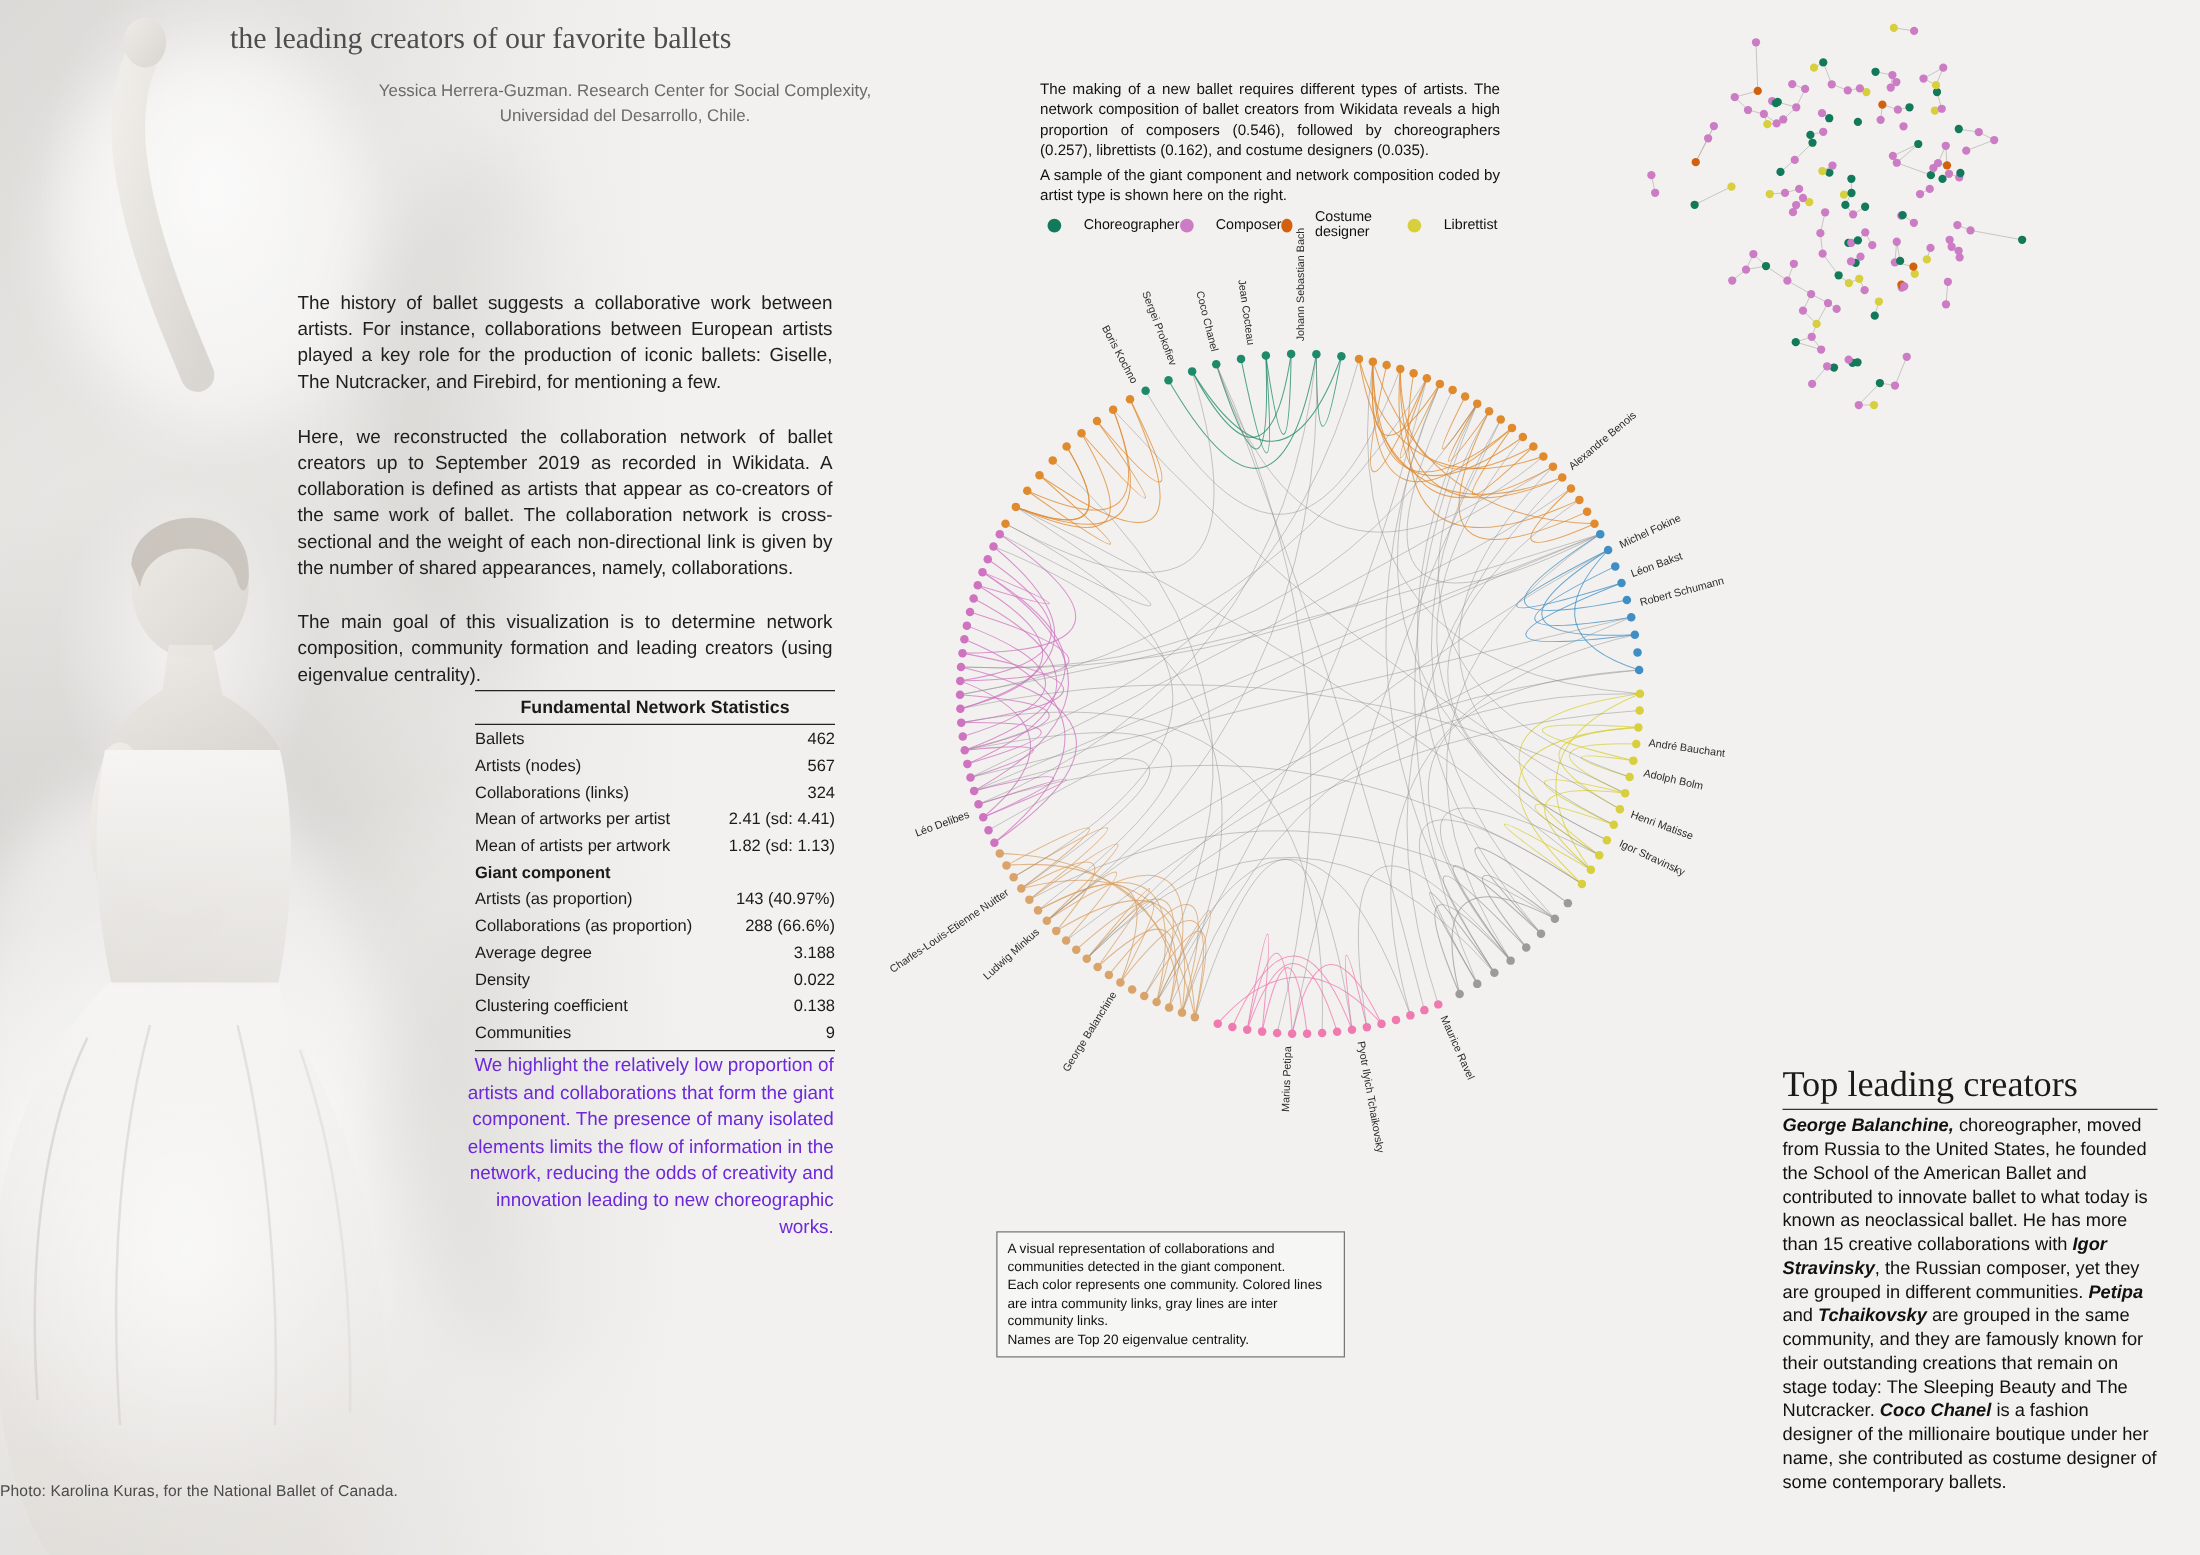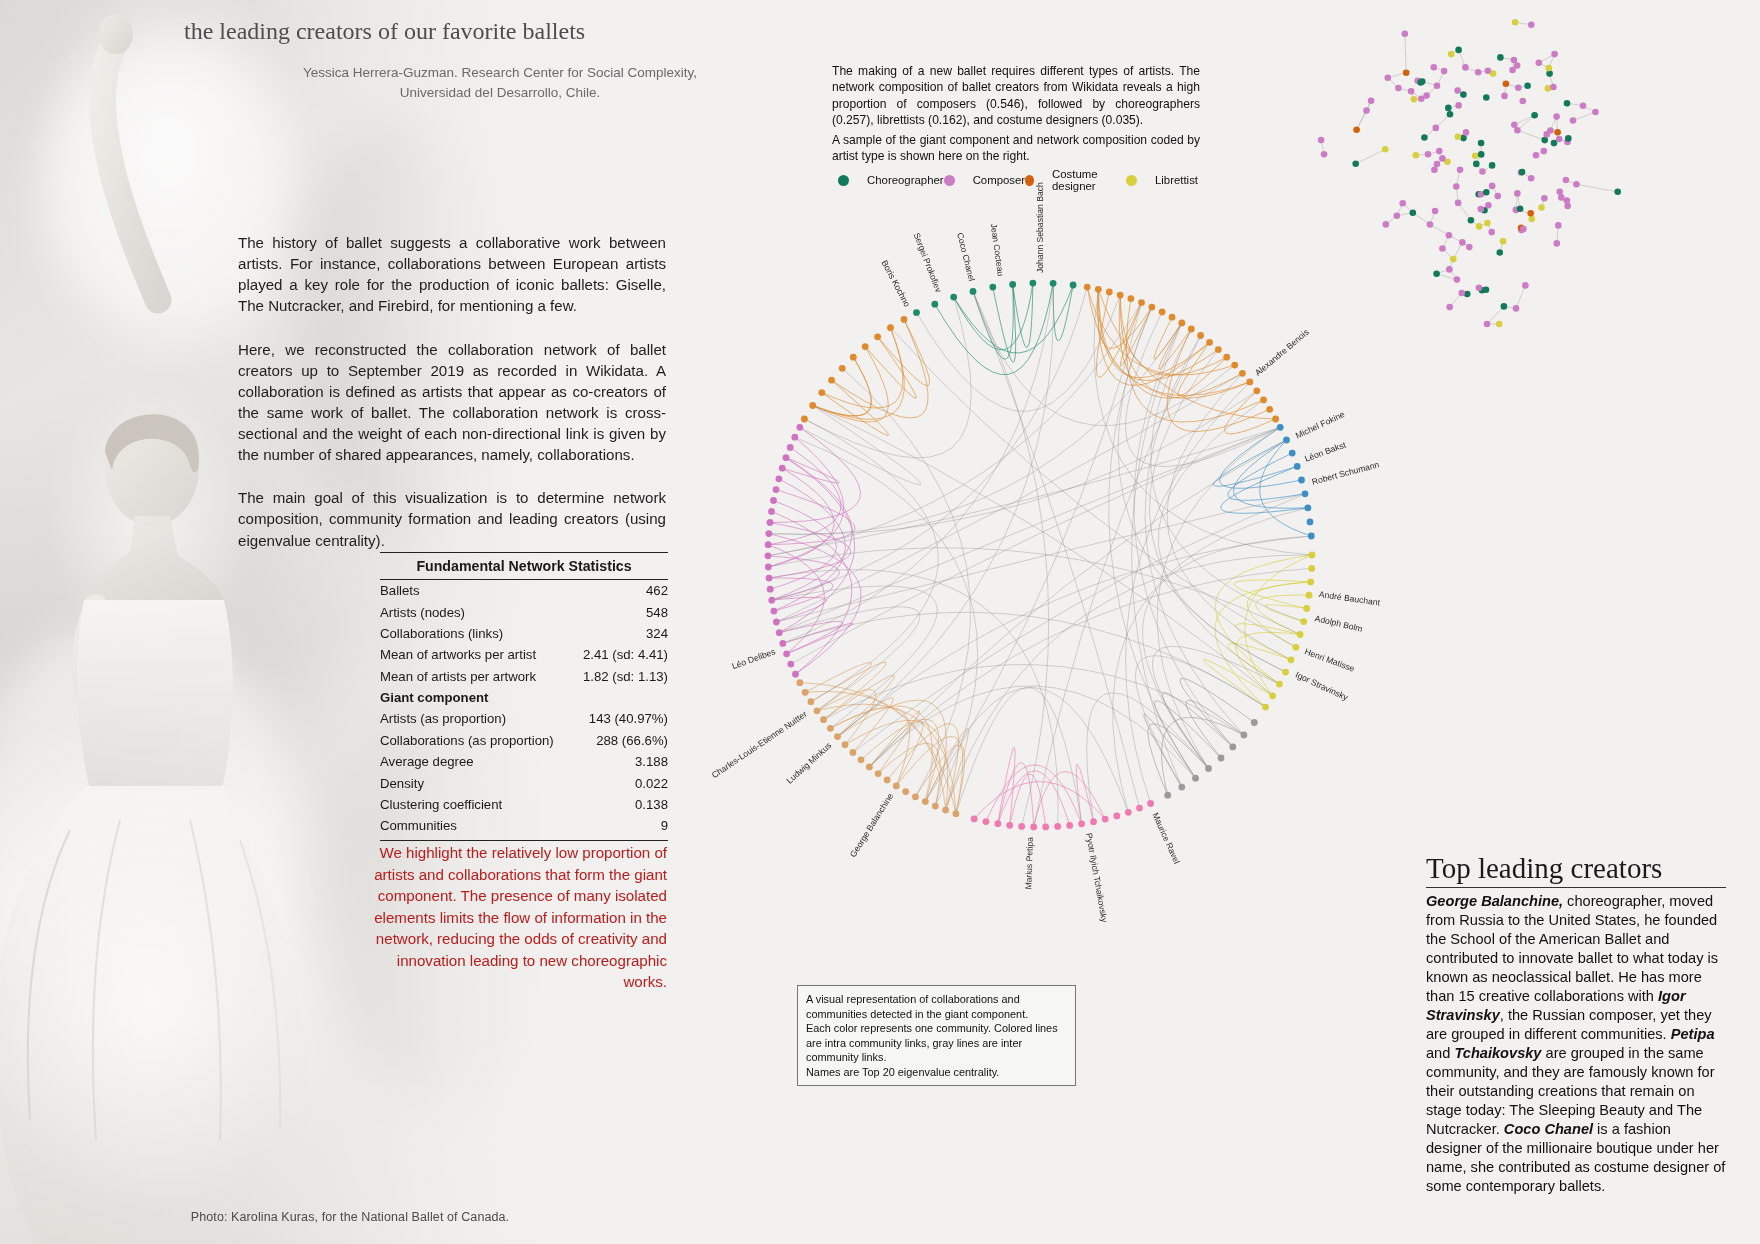--- a/index.html
+++ b/index.html
@@ -27,21 +27,21 @@
 
   
   #dancer{ position:absolute; left:0; top:0; width:560px; height:1244px; }
 
   #photo-fade{
     position:absolute; left:0; top:0; width:560px; height:1244px;
     background:linear-gradient(90deg, rgba(242,241,239,.10) 0%, rgba(242,241,239,.30) 45%, rgba(242,241,239,.86) 80%, rgba(242,241,239,1) 100%);
   }
 
   #photo-credit{
-    position:absolute; left:0; bottom:20px; width:700px; text-align:center;
+    position:absolute; left:0; bottom:44px; width:700px; 
     font-size:12.5px; color:#4b4b4b; letter-spacing:.1px;
   }
 
   
   #headline-block{ position:absolute; left:180px; top:18px; width:560px; }
   #main-title{
     font-family:"Liberation Serif", serif;
     font-size:73px; line-height:1.0; color:#4a4a4a; letter-spacing:-.5px;
     margin:0 0 6px 0; font-weight:400;
   }
@@ -71,21 +71,21 @@
   #stats-table td{ padding:3.2px 0; vertical-align:baseline; }
   #stats-table td.lbl{ text-align:left; }
   #stats-table td.val{ text-align:right; white-space:nowrap; }
   tr.sec td{ font-weight:bold; padding-top:5px; }
   td.indent{ padding-left:16px; }
   #stats-bottom-rule{ border-top:1.4px solid #222; margin-top:3px; }
 
   
   #highlight-note{
     position:absolute; left:363px; top:842px; width:304px;
-    font-size:15.1px; line-height:1.43; text-align:right; color:#b91c1c;
+    font-size:15.1px; line-height:1.43; text-align:right; color:#6d28d9;
   }
 
   
   #intro-right{
     position:absolute; left:832px; top:63px; width:368px;
     font-size:12.1px; line-height:1.36; text-align:justify; color:#111;
   }
   #intro-right p{ margin:0; }
   #intro-right p + p{ margin-top:3px; }
 
@@ -194,21 +194,21 @@
 <div id="stats-table">
   <div id="stats-title">Fundamental Network Statistics</div>
   <table>
     <tbody id="stats-rows">
         <tr>
           <td class="lbl">Ballets</td>
           <td class="val">462</td>
         </tr>
         <tr>
           <td class="lbl">Artists (nodes)</td>
-          <td class="val">548</td>
+          <td class="val">567</td>
         </tr>
         <tr>
           <td class="lbl">Collaborations (links)</td>
           <td class="val">324</td>
         </tr>
         <tr>
           <td class="lbl">Mean of artworks per artist</td>
           <td class="val">2.41 (sd: 4.41)</td>
         </tr>
         <tr>

